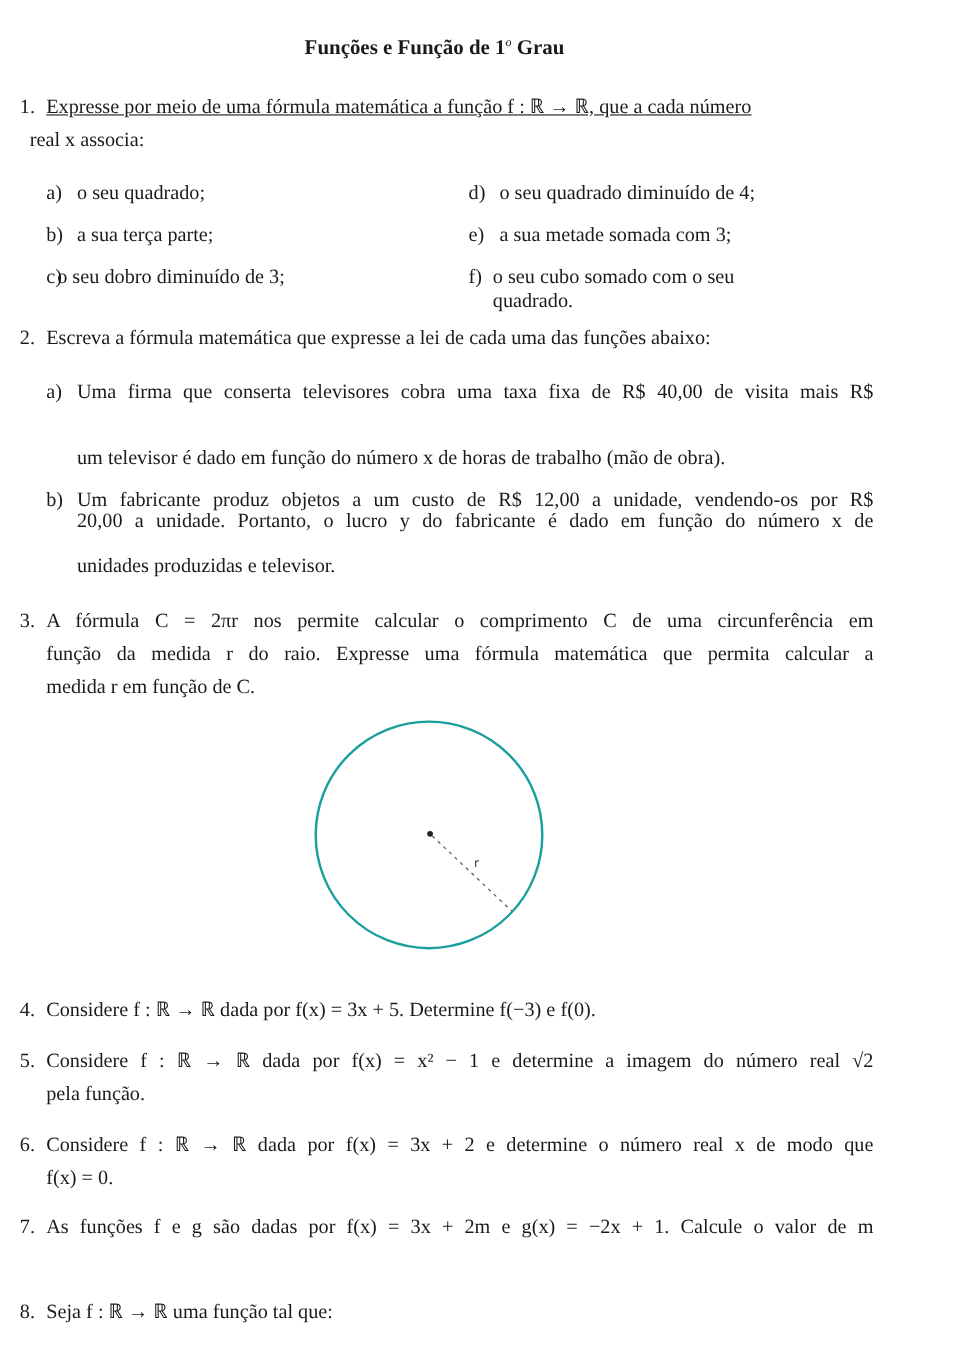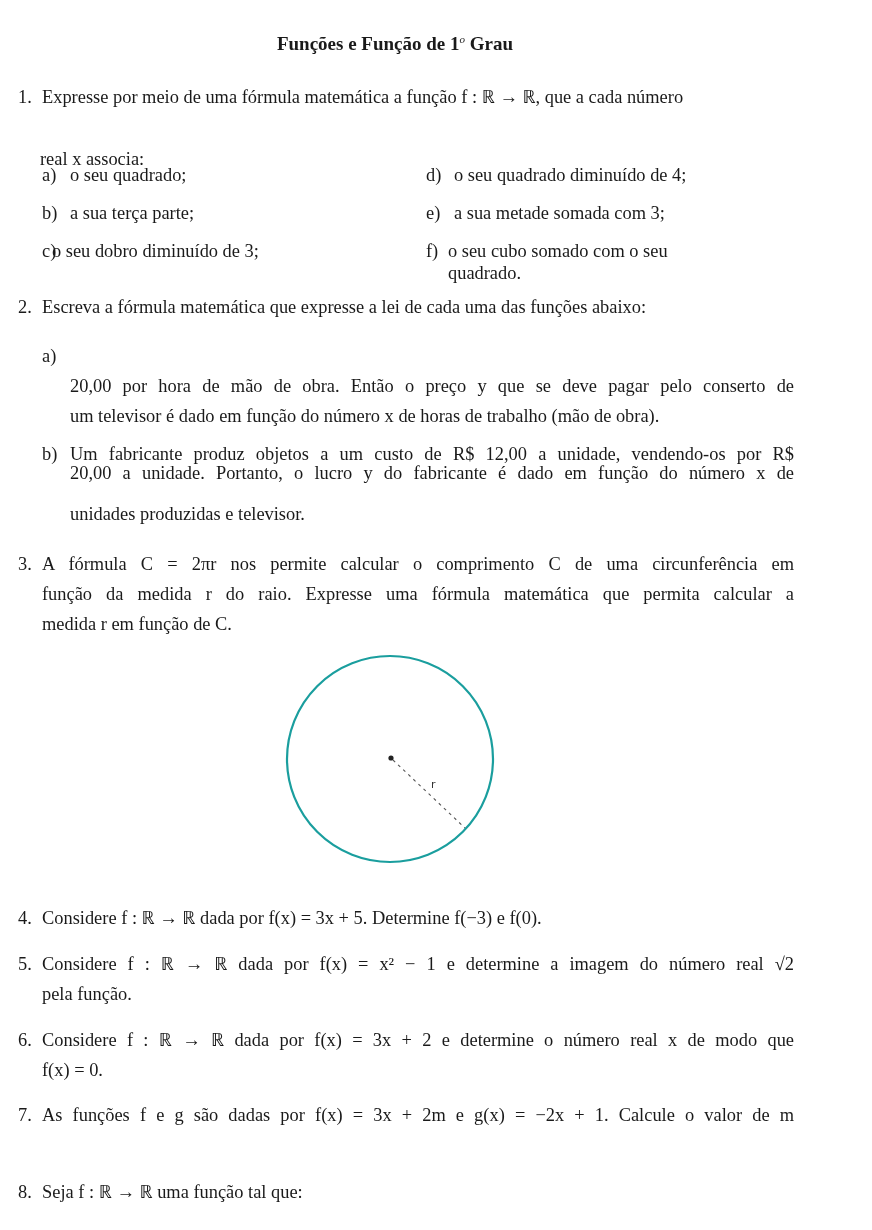--- a/index.html
+++ b/index.html
@@ -24,42 +24,42 @@
   svg.circle { position: absolute; left: 280px; top: 650px; }
 </style>
 </head>
 <body>
 
 <div class="page">
 
   <div class="title"><span>Funções e Função de 1</span><sup>o</sup><span> Grau</span></div>
 
   <div class="num" style="left:18px; top:86px;">1.</div>
-  <div class="line" style="left:42px; top:86px; width:752px;">Expresse por meio de uma fórmula matemática a função f : ℝ → ℝ, que a cada número</div>
-  <div class="line" style="left:40px; top:116px;margin-top:32px;">real x associa:</div>
+  <div class="line" style="left:42px; top:86px; width:752px;text-decoration:underline;">Expresse por meio de uma fórmula matemática a função f : ℝ → ℝ, que a cada número</div>
+  <div class="line" style="left:27px; top:116px;">real x associa:</div>
 
   <div class="sub" style="left:42px; top:164px;">a)</div>
   <div class="sub" style="left:70px; top:164px;">o seu quadrado;</div>
   <div class="sub" style="left:42px; top:202px;">b)</div>
   <div class="sub" style="left:70px; top:202px;">a sua terça parte;</div>
   <div class="sub" style="left:42px; top:240px;">c)</div>
   <div class="sub" style="left:52px; top:240px;">o seu dobro diminuído de 3;</div>
 
   <div class="sub" style="left:426px; top:164px;">d)</div>
   <div class="sub" style="left:454px; top:164px;">o seu quadrado diminuído de 4;</div>
   <div class="sub" style="left:426px; top:202px;">e)</div>
   <div class="sub" style="left:454px; top:202px;">a sua metade somada com 3;</div>
   <div class="sub" style="left:426px; top:240px;">f)</div>
   <div class="sub" style="left:448px; top:240px;">o seu cubo somado com o seu quadrado.</div>
 
   <div class="num" style="left:18px; top:296px;">2.</div>
   <div class="line" style="left:42px; top:296px;">Escreva a fórmula matemática que expresse a lei de cada uma das funções abaixo:</div>
 
   <div class="sub" style="left:42px; top:345px;">a)</div>
-  <div class="line just" style="left:70px; top:375px; width:724px;">20,00 por hora de mão de obra. Então o preço y que se deve pagar pelo conserto de</div>
+  <div class="line just" style="left:70px; top:345px; width:724px;">Uma firma que conserta televisores cobra uma taxa fixa de R$ 40,00 de visita mais R$</div>
   <div class="line" style="left:70px; top:405px;">um televisor é dado em função do número x de horas de trabalho (mão de obra).</div>
 
   <div class="sub" style="left:42px; top:443px;">b)</div>
   <div class="line just" style="left:70px; top:443px; width:724px;">Um fabricante produz objetos a um custo de R$ 12,00 a unidade, vendendo-os por R$</div>
   <div class="line just" style="left:70px; top:462px; width:724px;">20,00 a unidade. Portanto, o lucro y do fabricante é dado em função do número x de</div>
   <div class="line" style="left:70px; top:503px;">unidades produzidas e televisor.</div>
 
   <div class="num" style="left:18px; top:553px;">3.</div>
   <div class="line just" style="left:42px; top:553px; width:752px;">A fórmula C = 2πr nos permite calcular o comprimento C de uma circunferência em</div>
   <div class="line just" style="left:42px; top:583px; width:752px;">função da medida r do raio. Expresse uma fórmula matemática que permita calcular a</div>

